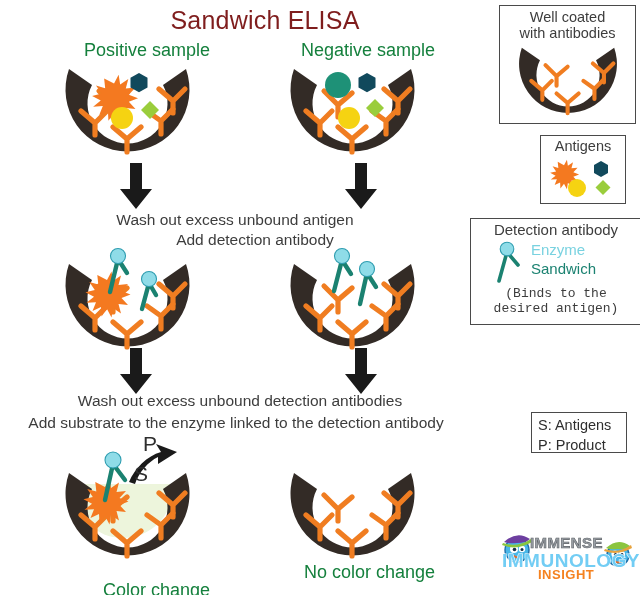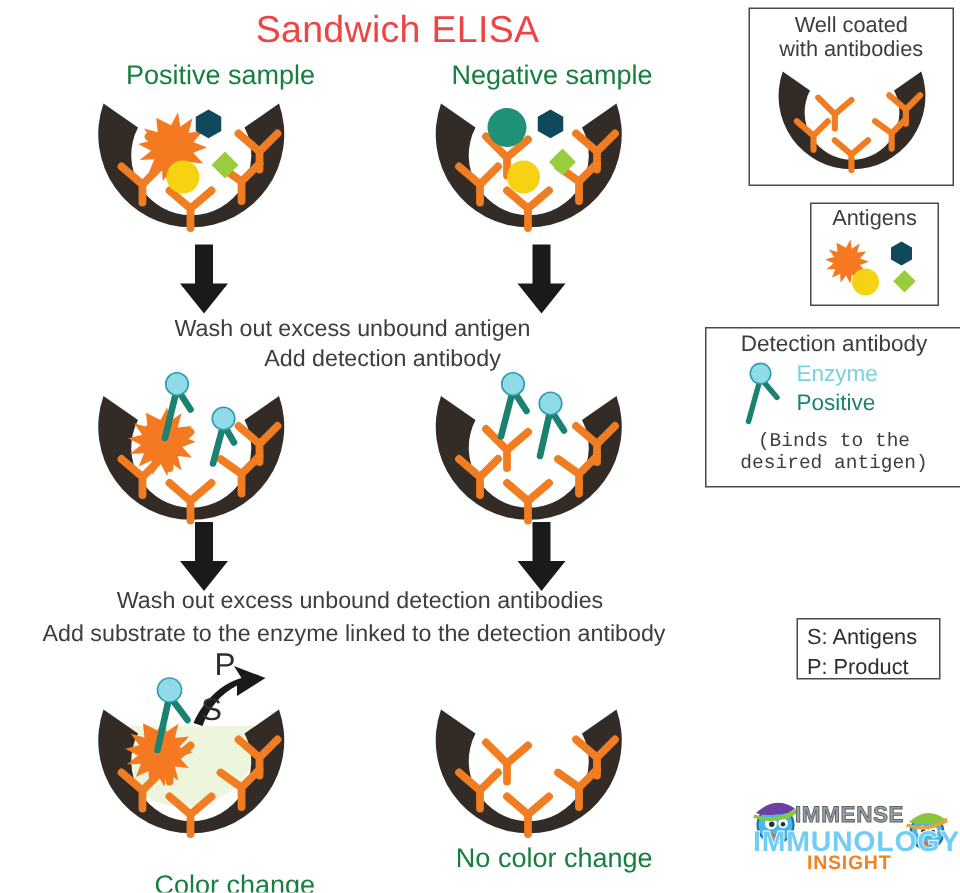--- a/index.html
+++ b/index.html
@@ -1,19 +1,19 @@
 <!DOCTYPE html>
 <html><head>
 <meta charset="utf-8">
 <style>
   html,body{margin:0;padding:0;background:#ffffff;}
   body{width:640px;height:595px;position:relative;overflow:hidden;
        font-family:"Liberation Sans","DejaVu Sans",sans-serif;color:#3a3a3a;}
   .abs{position:absolute;}
-  .ttl{font-size:25px;color:#ef4444;letter-spacing:.2px;text-align:center;}
+  .ttl{font-size:25px;color:#7f1d1d;letter-spacing:.2px;text-align:center;}
   .lbl{font-size:18px;color:#15803d;text-align:right;white-space:nowrap;}
   .step{font-size:15.5px;color:#3d3d3d;text-align:center;white-space:nowrap;}
   .boxed{border:1.6px solid #4a4a4a;background:#fff;box-sizing:border-box;}
   .boxttl{font-size:14.5px;color:#3d3d3d;text-align:center;line-height:1.12;}
   .legtxt{font-size:13px;color:#3d3d3d;text-align:center;line-height:1.15;font-family:Liberation Mono, monospace;}
   .enz{color:#79D2E0;font-size:15px;}
   .anti{color:#1B8271;font-size:15px;}
   .sp{font-size:14.5px;color:#2e2e2e;line-height:1.35;}
   svg{display:block;overflow:visible;}
   .logotxt{font-weight:bold;}
@@ -206,21 +206,21 @@
   <div style="position:relative;height:48px;">
     <div class="abs" style="left:22px;top:2px;">
       <svg width="34" height="44" viewBox="0 0 34 44">
         <g stroke="#1B8271" stroke-width="3.6" stroke-linecap="round" fill="none">
           <path d="M6,40 L14,11 M25,24 L14,11"></path>
         </g>
         <circle cx="14" cy="8" r="6.8" fill="#8FDCE8" stroke="#2E9DB0" stroke-width="1.1"></circle>
       </svg>
     </div>
     <div class="abs enz" style="left:60px;top:2px;">Enzyme</div>
-    <div class="abs anti" style="left:60px;top:21px;">Positive</div>
+    <div class="abs anti" style="left:60px;top:21px;">Sandwich</div>
   </div>
   <div class="legtxt">(Binds to the</div>
   <div class="legtxt">desired antigen)</div>
 </div>
 
 <div class="abs boxed" style="left:531px;top:412px;width:96px;height:41px;padding:3px 0 0 6px;">
   <div class="sp">S: Antigens</div>
   <div class="sp">P: Product</div>
 </div>
 

